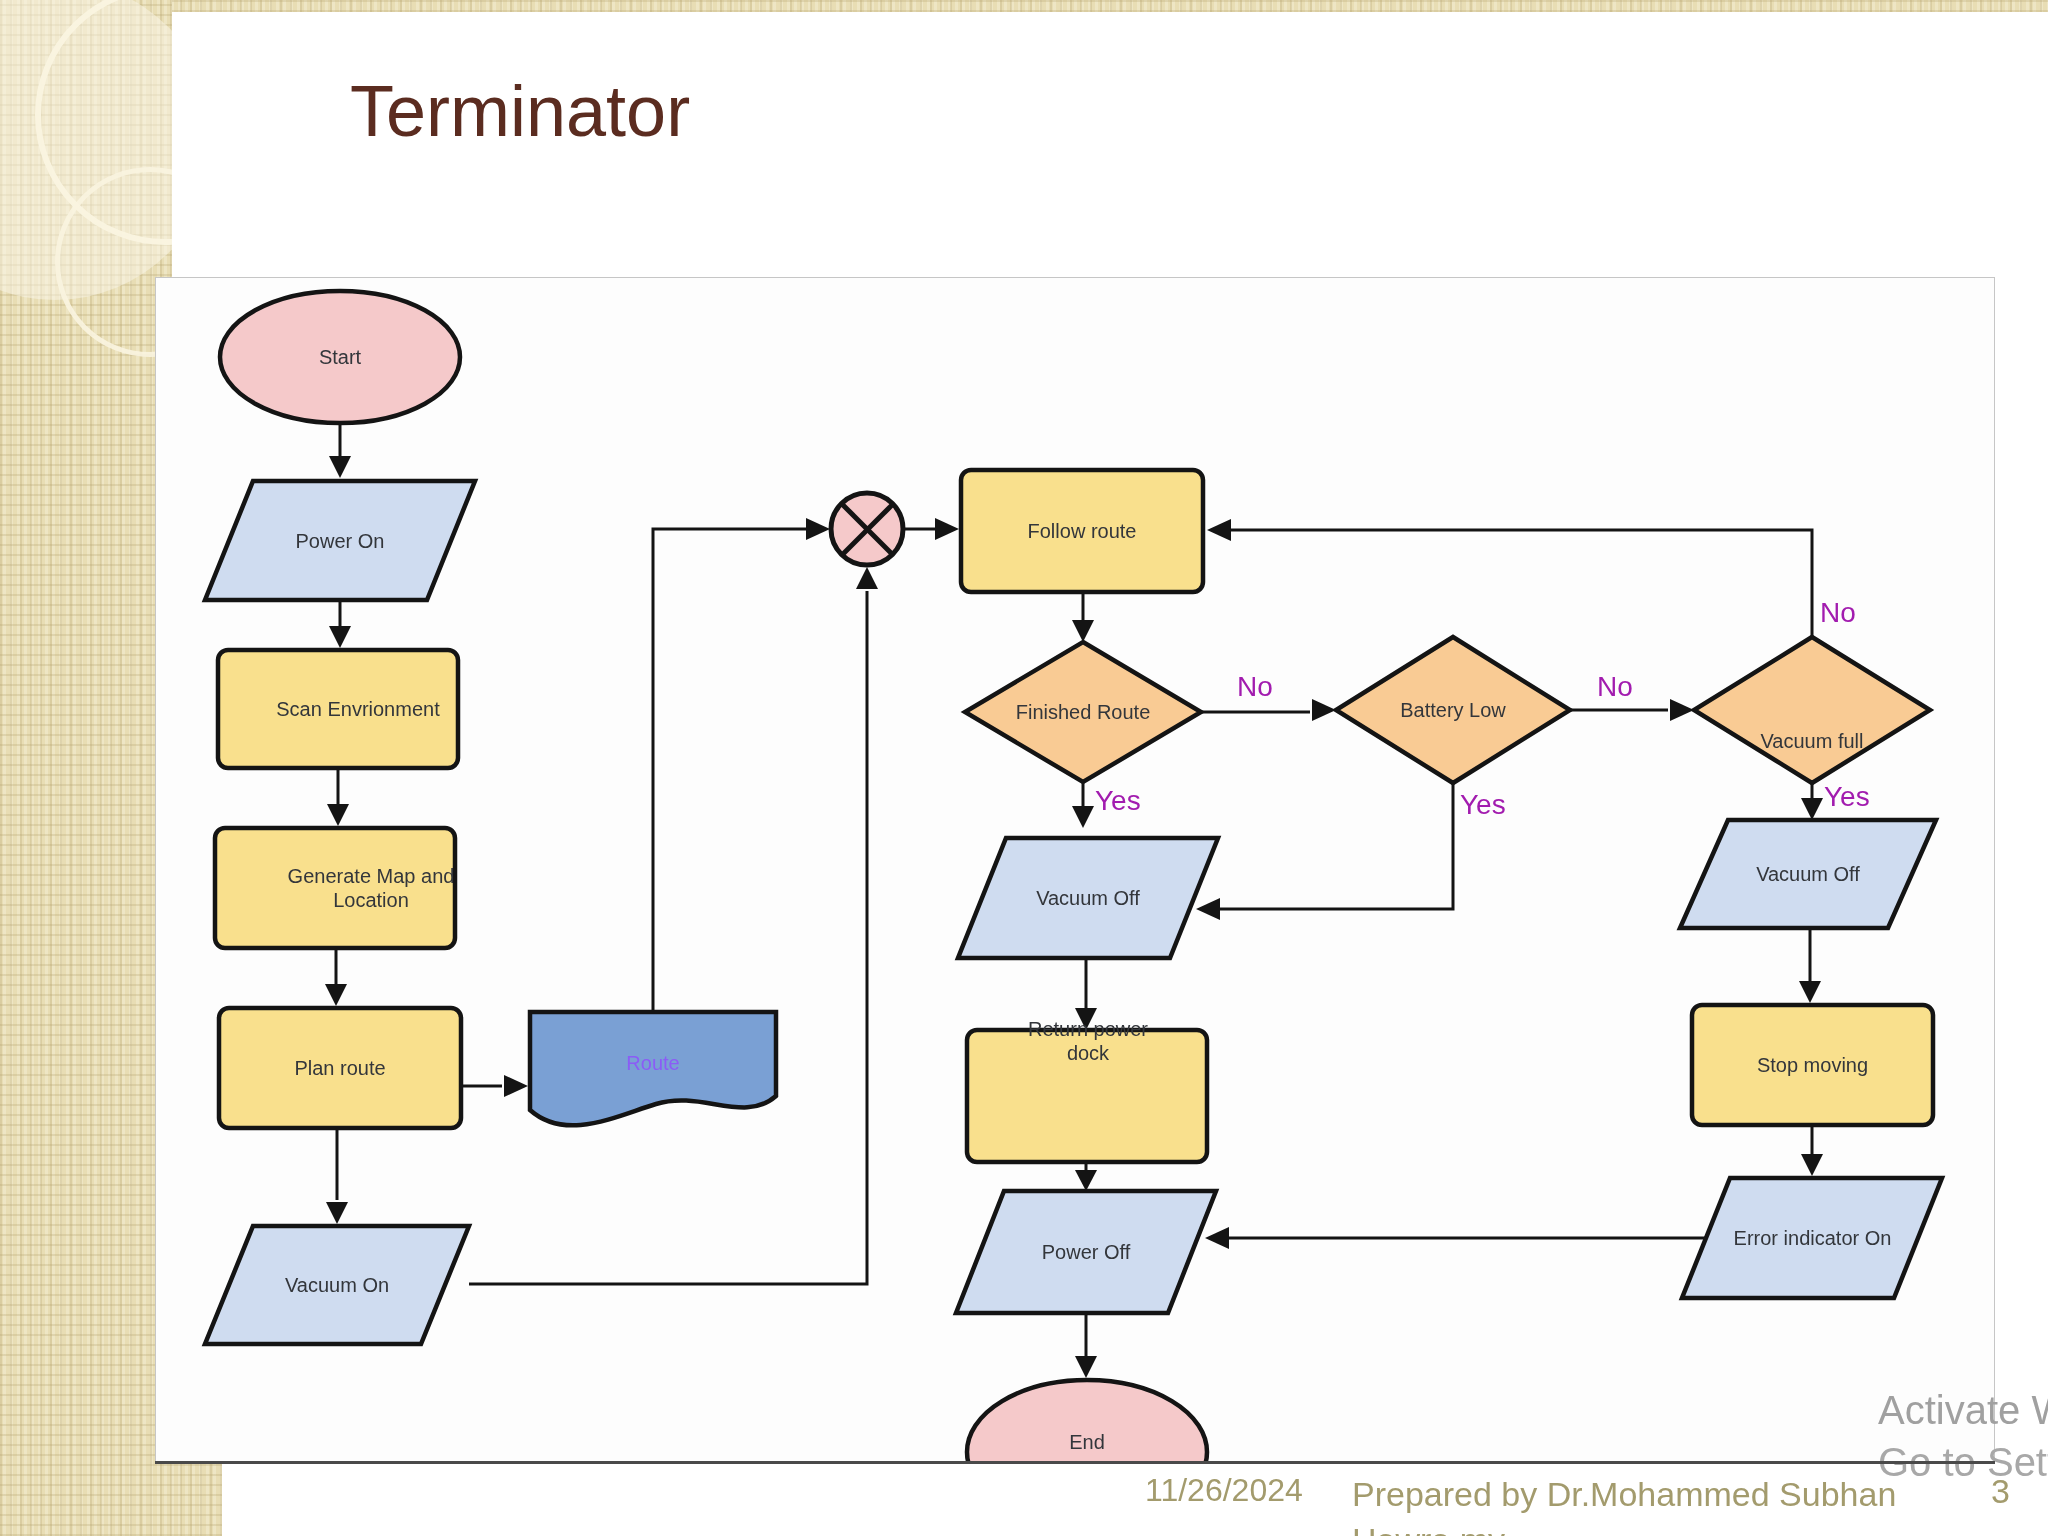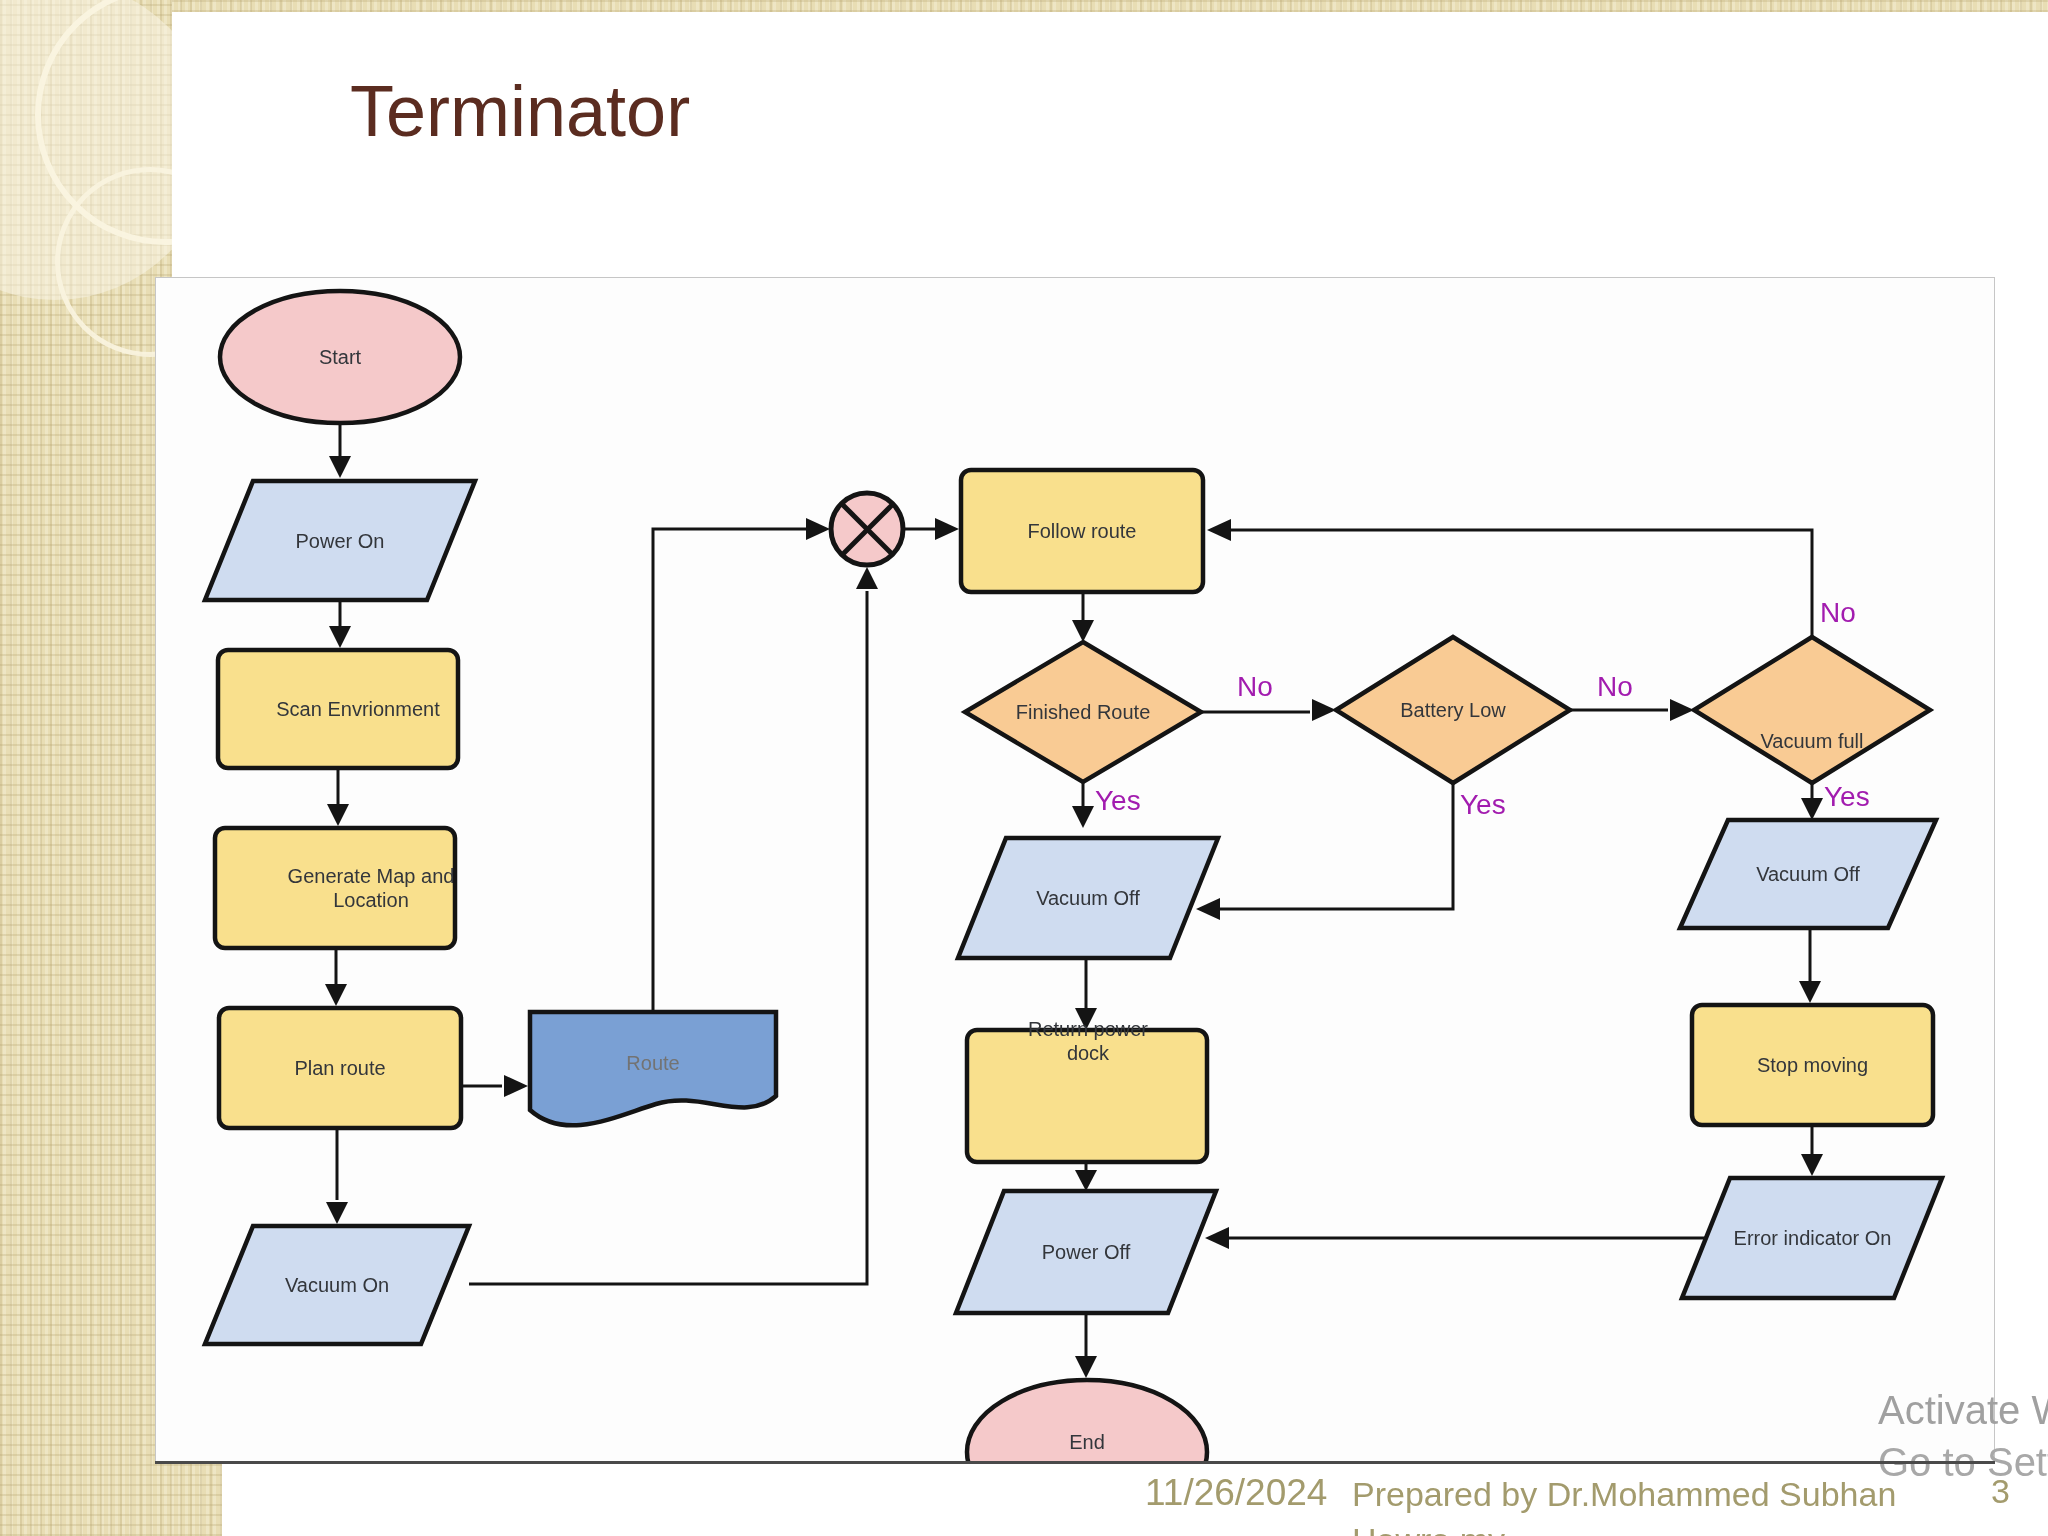--- a/index.html
+++ b/index.html
@@ -26,21 +26,21 @@
   .panel{position:absolute;left:155px;top:277px;width:1840px;height:1186px;background:#fdfdfd;
     border:1px solid #c6c6c6;box-sizing:border-box;z-index:1;}
   .bottom-line{position:absolute;left:155px;top:1461px;width:1840px;height:3px;background:#4a4a4a;z-index:6;}
   
   .chart-svg{position:absolute;left:0;top:0;z-index:2;}
   .lbl{position:absolute;display:flex;align-items:center;justify-content:center;text-align:center;
     font-size:20px;line-height:1.2;color:#33363b;z-index:3;}
   .edge-lbl{position:absolute;font-size:28px;line-height:1.1;color:#a21caf;z-index:3;}
   .edge-lbl.centered{text-align:center;width:80px;}
   
-  .footer-date{position:absolute;left:1145px;top:1472px;font-size:37px;color:#a39b6d;z-index:3;}
+  .footer-date{position:absolute;left:1145px;top:1472px;font-size:32px;color:#a39b6d;z-index:3;}
   .footer-prepared{position:absolute;left:1352px;top:1472px;width:650px;font-size:34px;
     line-height:1.35;color:#a39b6d;z-index:3;}
   .footer-page{position:absolute;left:1950px;top:1472px;width:60px;text-align:right;
     font-size:34px;color:#a39b6d;z-index:3;}
   .wm1{position:absolute;left:1878px;top:1388px;font-size:40px;color:#a0a0a0;white-space:nowrap;z-index:4;}
   .wm2{position:absolute;left:1878px;top:1440px;font-size:40px;color:#a8a8a8;white-space:nowrap;z-index:4;}
 </style>
 </head>
 <body>
 
@@ -138,21 +138,21 @@
     <polygon points="1810,1003 1799,981 1821,981"></polygon>
     <polygon points="1812,1176 1801,1154 1823,1154"></polygon>
   </g>
 </svg>
 
 <div class="lbl" style="left:220px;top:292px;width:240px;height:130px;">Start</div>
 <div class="lbl" style="left:205px;top:481px;width:270px;height:119px;">Power On</div>
 <div class="lbl" style="left:253px;top:650px;width:170px;height:118px;margin-left:20px;">Scan Envrionment</div>
 <div class="lbl" style="left:240px;top:828px;width:190px;height:120px;margin-left:36px;">Generate Map and Location</div>
 <div class="lbl" style="left:219px;top:1008px;width:242px;height:120px;">Plan route</div>
-<div class="lbl" style="left:530px;top:1008px;width:246px;height:110px;color:#737373;">Route</div>
+<div class="lbl" style="left:530px;top:1008px;width:246px;height:110px;color:#8b5cf6;">Route</div>
 <div class="lbl" style="left:205px;top:1226px;width:264px;height:118px;">Vacuum On</div>
 <div class="lbl" style="left:961px;top:470px;width:242px;height:122px;">Follow route</div>
 <div class="lbl" style="left:965px;top:642px;width:236px;height:140px;">Finished Route</div>
 <div class="lbl" style="left:1336px;top:637px;width:234px;height:146px;">Battery Low</div>
 <div class="lbl" style="left:1693px;top:668px;width:238px;height:146px;">Vacuum full</div>
 <div class="lbl" style="left:958px;top:838px;width:260px;height:120px;">Vacuum Off</div>
 <div class="lbl" style="left:1013px;top:975px;width:150px;height:132px;">Return power dock</div>
 <div class="lbl" style="left:956px;top:1191px;width:260px;height:122px;">Power Off</div>
 <div class="lbl" style="left:967px;top:1392px;width:240px;height:100px;">End</div>
 <div class="lbl" style="left:1680px;top:820px;width:256px;height:108px;">Vacuum Off</div>

